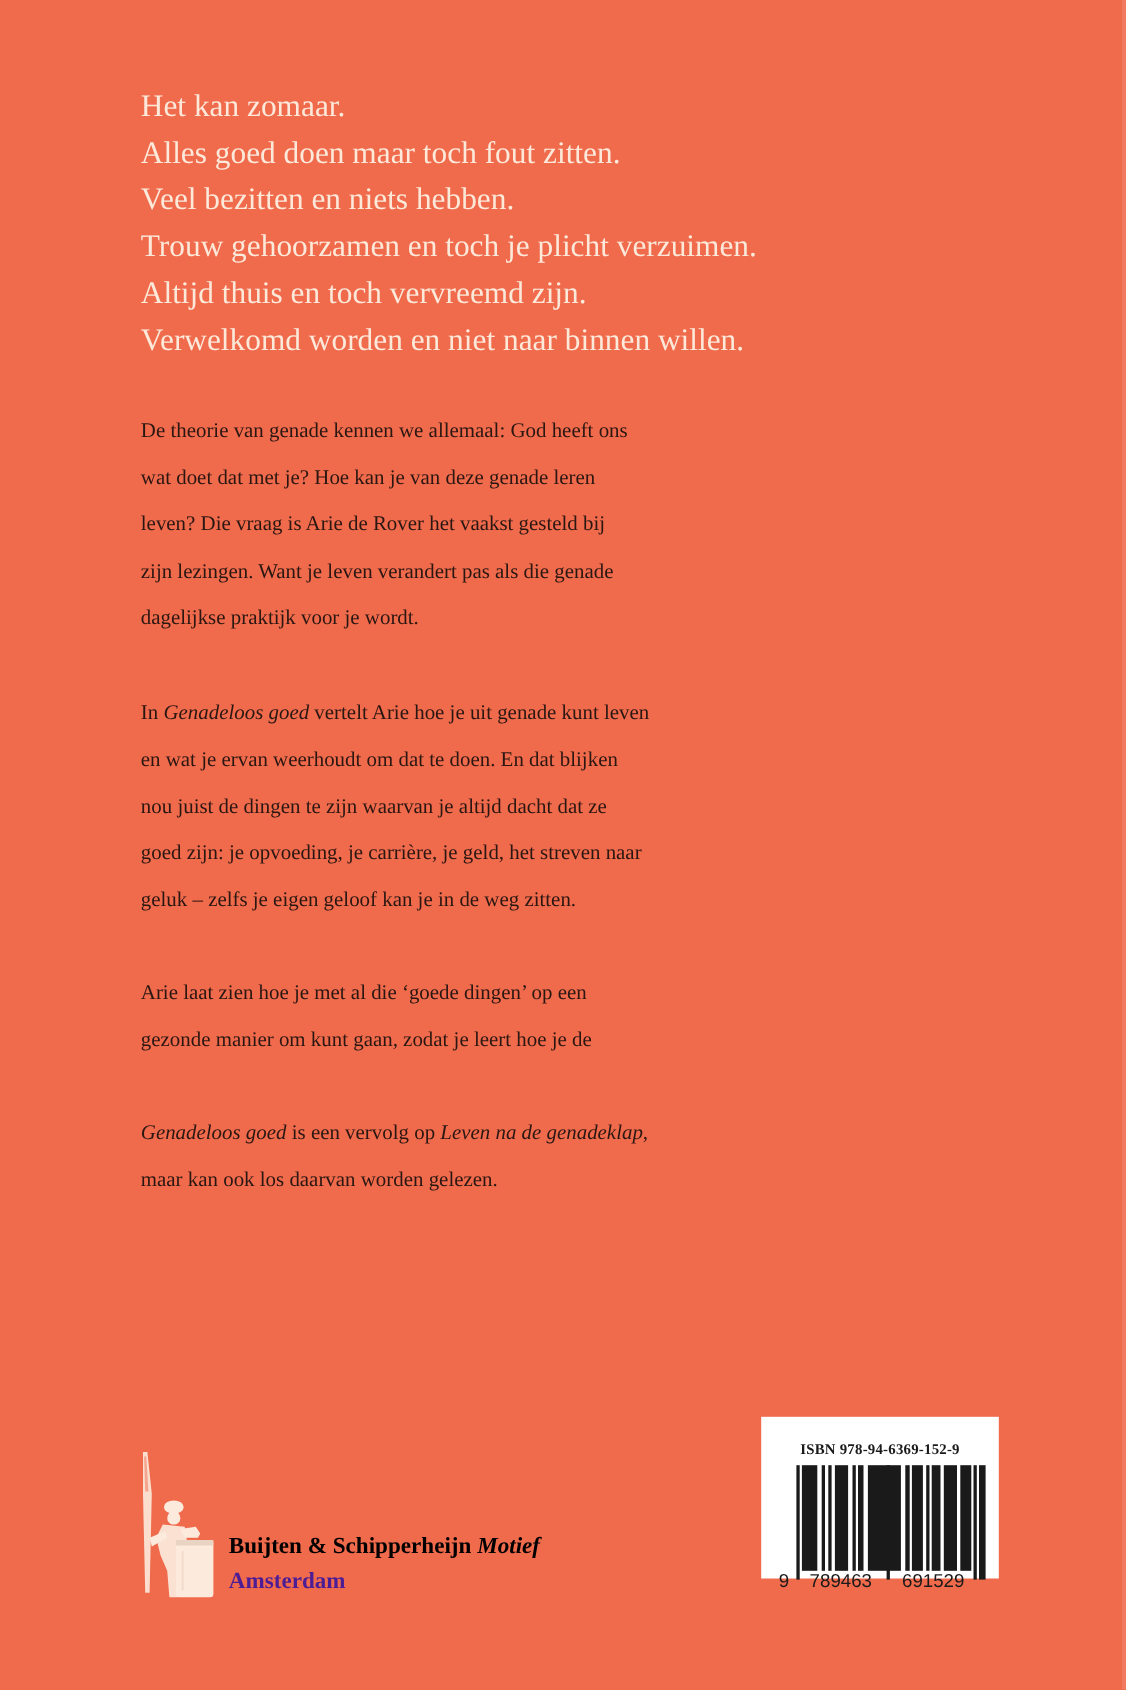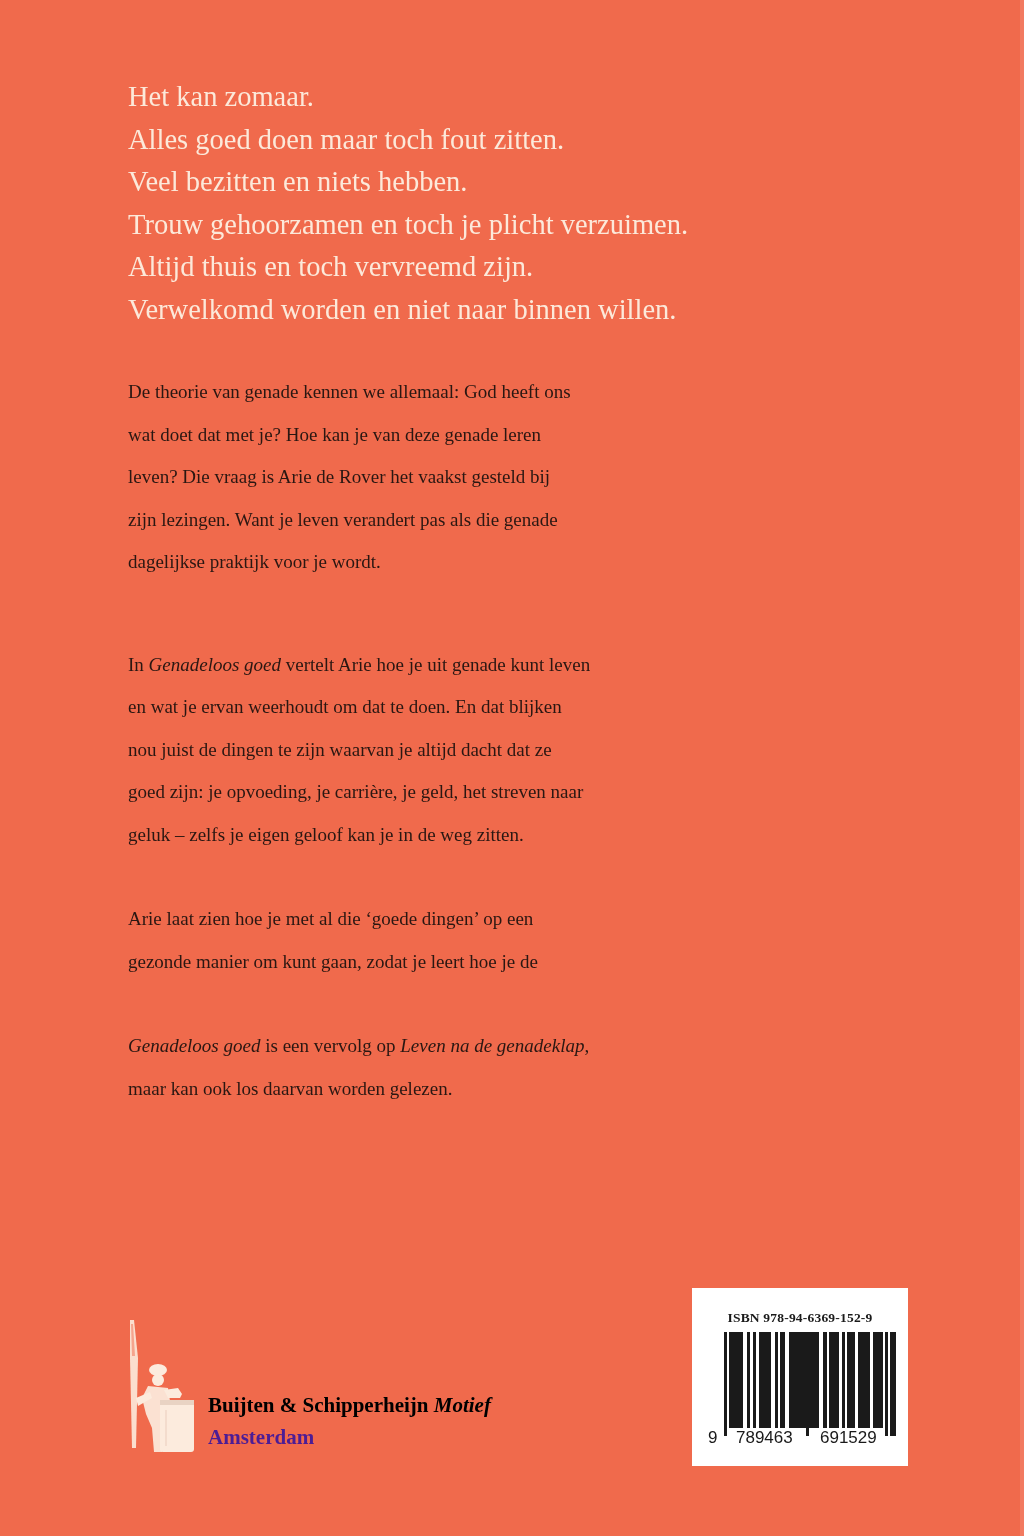--- a/index.html
+++ b/index.html
@@ -45,21 +45,21 @@
       margin: 0;
     }
     .para .line {
       display: block;
       white-space: nowrap;
     }
     .para i {
       font-style: italic;
     }
     #p1 { margin-top: 40px; }
-    #p2 { margin-top: 60px; }
+    #p2 { margin-top: 44px; }
     #p3 { margin-top: 42px; }
     #p4 { margin-top: 42px; }
 
     
     .publisher {
       position: absolute;
       left: 122px;
       top: 1318px;
       width: 420px;
       height: 140px;
@@ -92,21 +92,21 @@
       font-size: 21px;
       white-space: nowrap;
     }
 
     
     .barcode-box {
       position: absolute;
       left: 692px;
       top: 1288px;
       width: 216px;
-      height: 178px;
+      height: 147px;
       background: #FFFFFF;
       box-sizing: border-box;
     }
     .isbn-label {
       position: absolute;
       top: 22px;
       left: 0;
       width: 216px;
       text-align: center;
       font-family: "Liberation Serif", "DejaVu Serif", serif;

